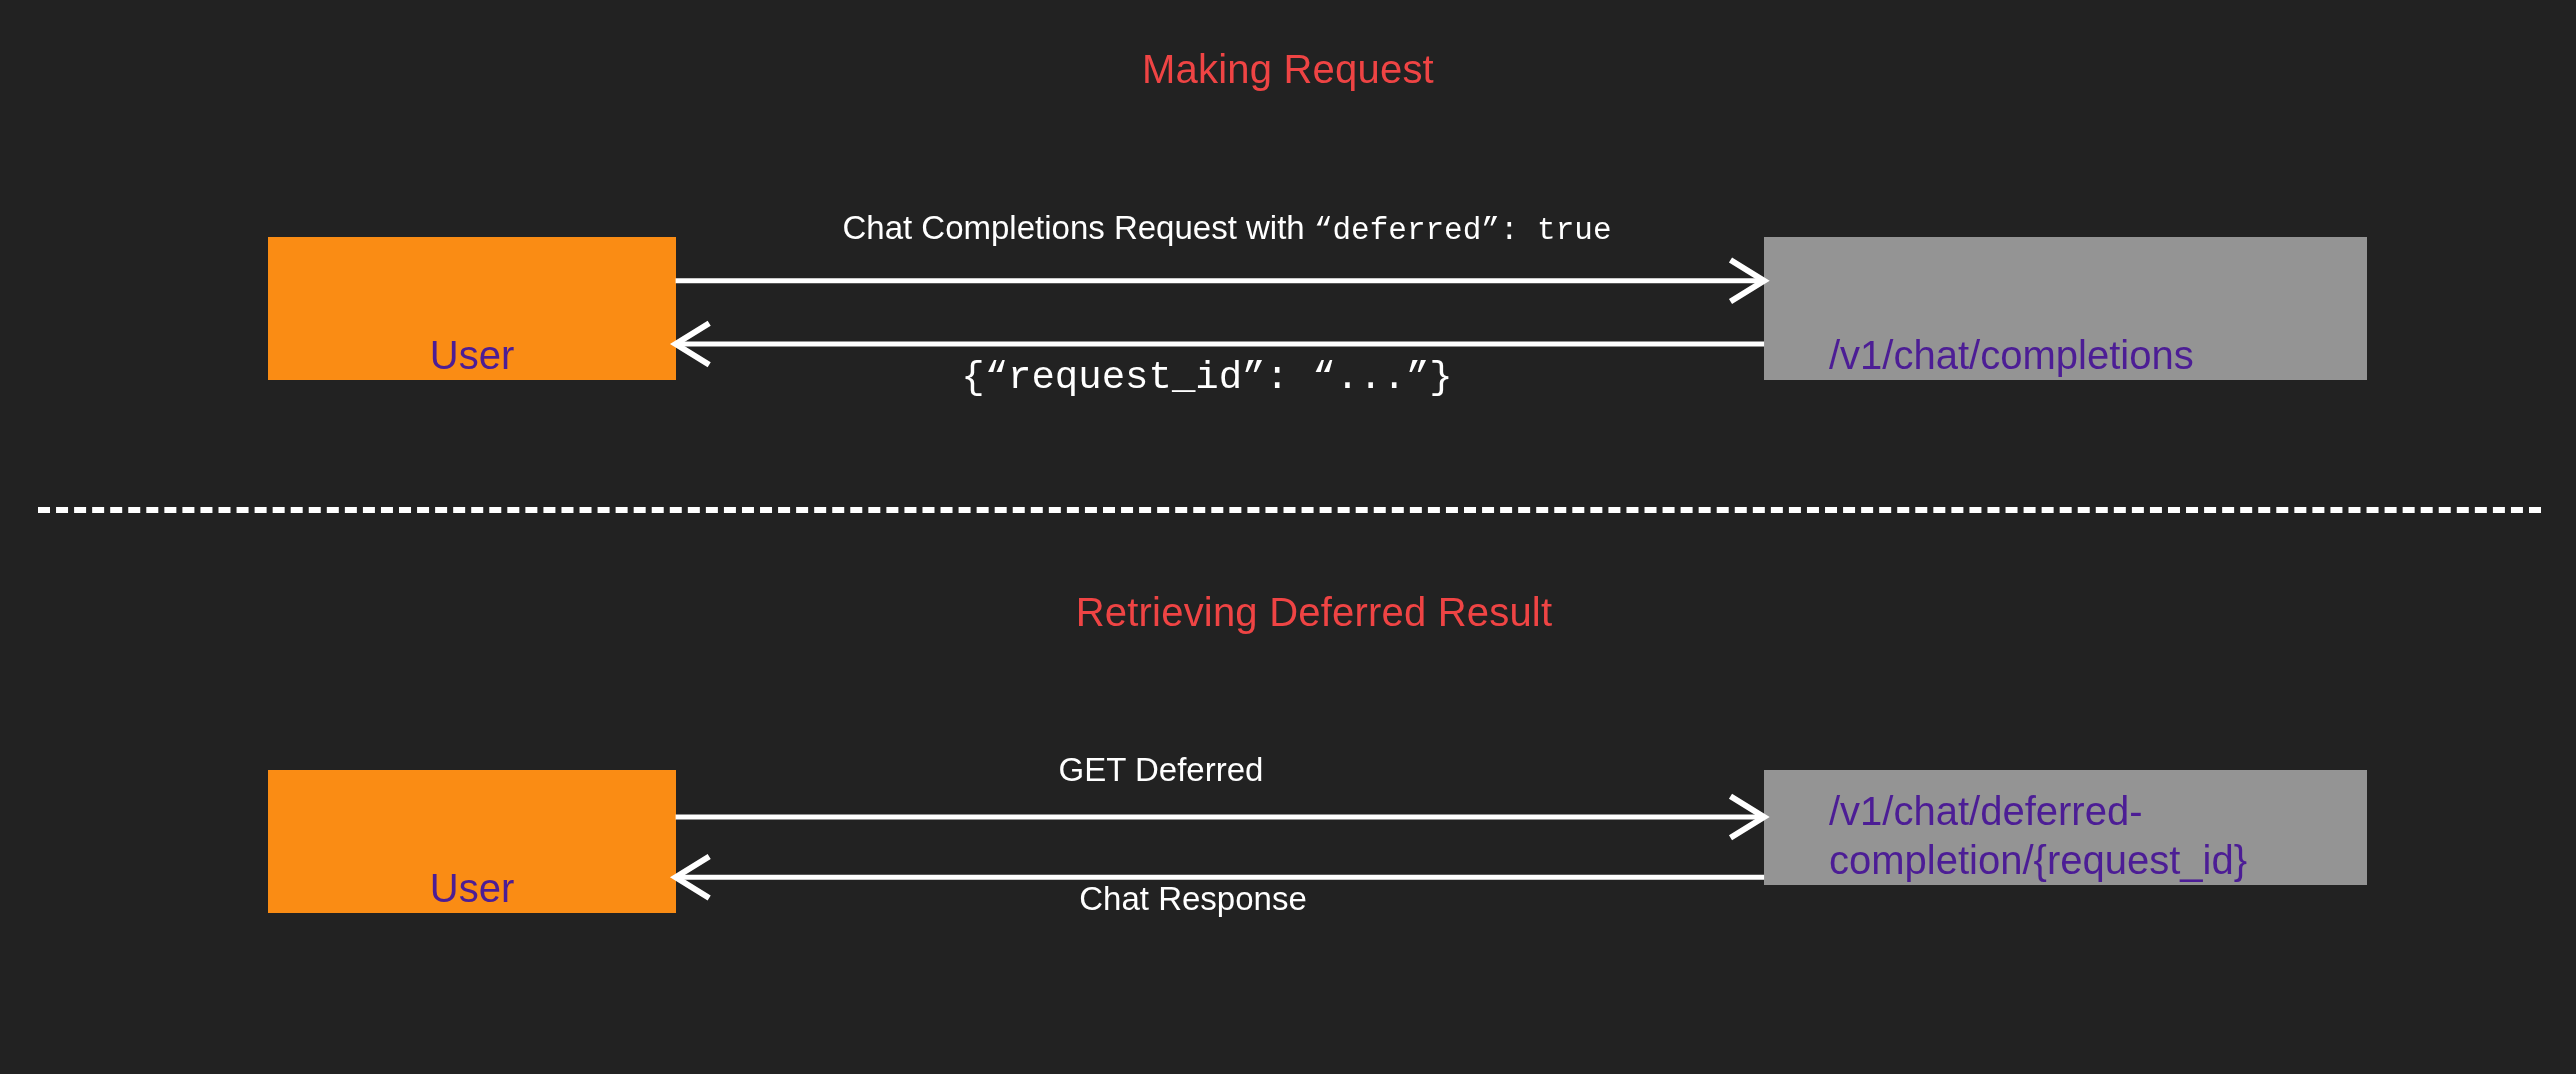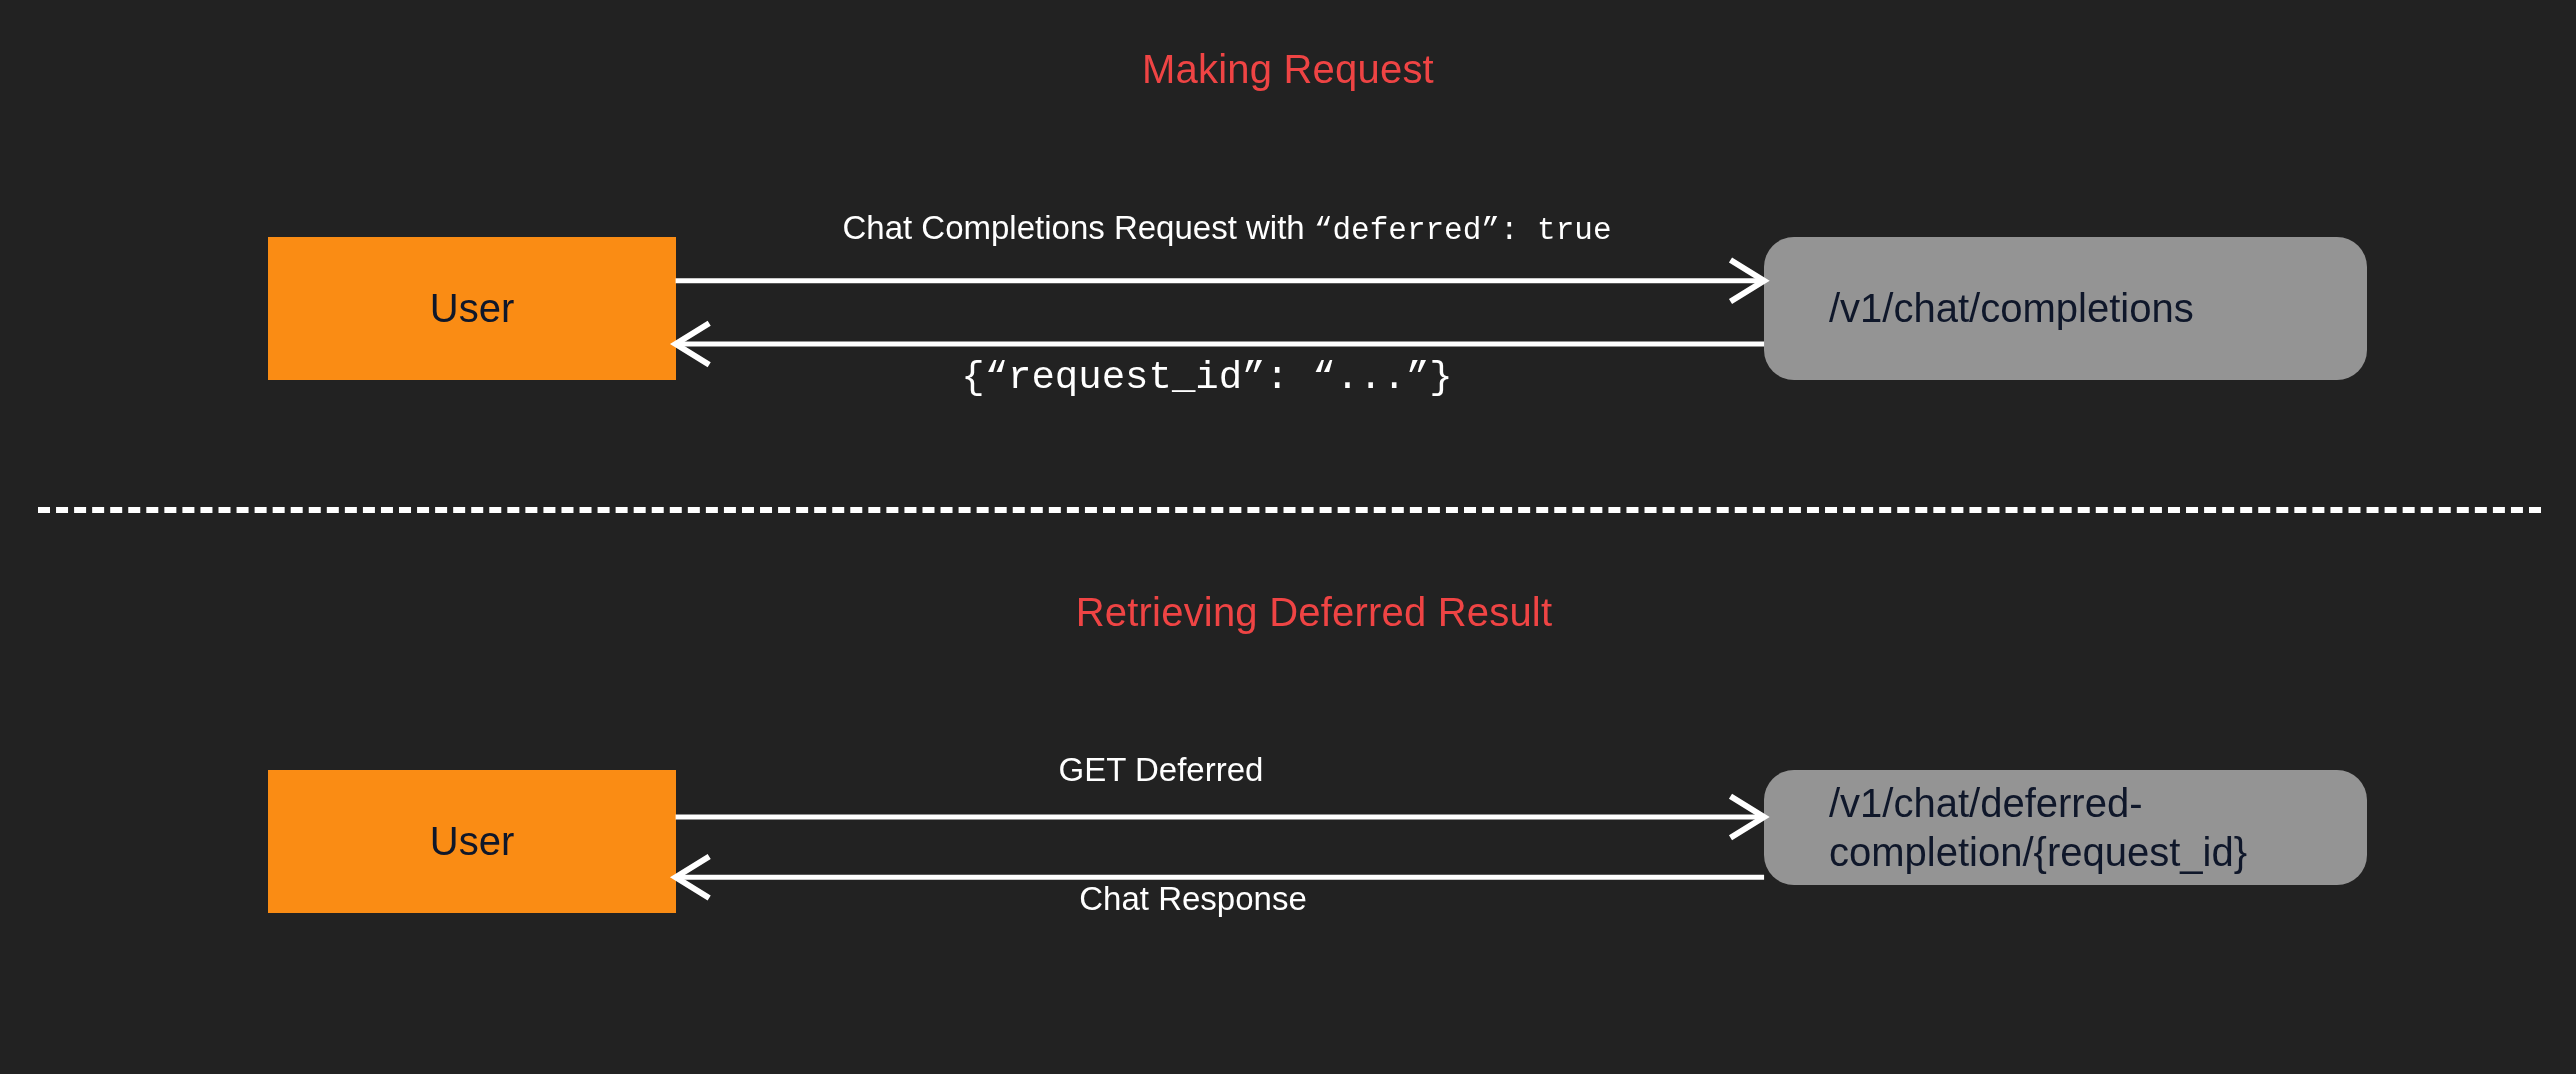--- a/index.html
+++ b/index.html
@@ -33,38 +33,37 @@
     white-space: nowrap;
   }
   #title-making   { top: 47px; }
   #title-retrieve { top: 590px; padding-left: 26px; }
 
   
   .node {
     position: absolute;
     box-sizing: border-box;
     display: flex;
-    align-items: center;
-    color: #0f172a;
+    align-items: flex-end;
+    color: #4c1d95;
     font-size: 40px;
     font-weight: 400;
     line-height: 1.22;
   }
   .node.actor {
     background: #FA8C14;
     justify-content: center;
     text-align: center;
   }
   .node.endpoint {
     background: #949494;
     justify-content: flex-start;
     padding-left: 65px;
     padding-right: 20px;
     text-align: left;
-    border-radius: 30px;
   }
 
   #user-box-1     { left: 268px; top: 237px; width: 408px; height: 143px; }
   #endpoint-box-1 { left: 1764px; top: 237px; width: 603px; height: 143px; }
   #user-box-2     { left: 268px; top: 770px; width: 408px; height: 143px; }
   #endpoint-box-2 { left: 1764px; top: 770px; width: 603px; height: 115px; }
 
   
   .arrow-svg {
     position: absolute;

